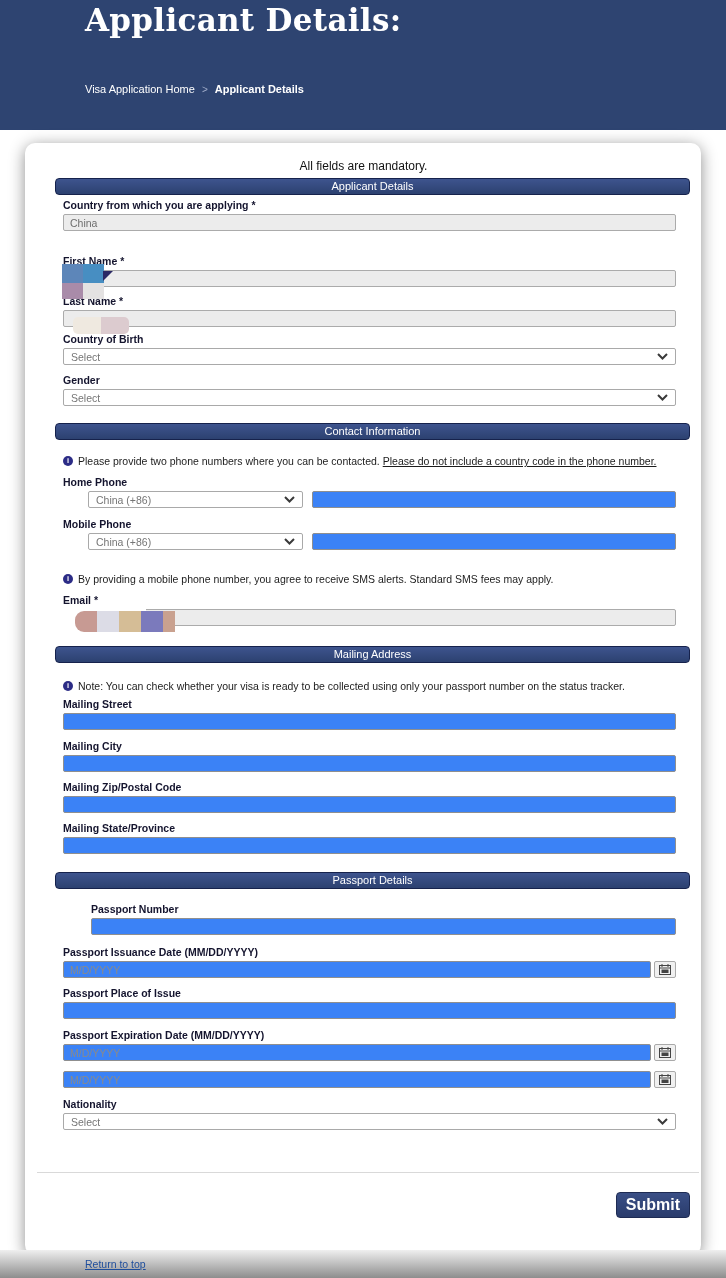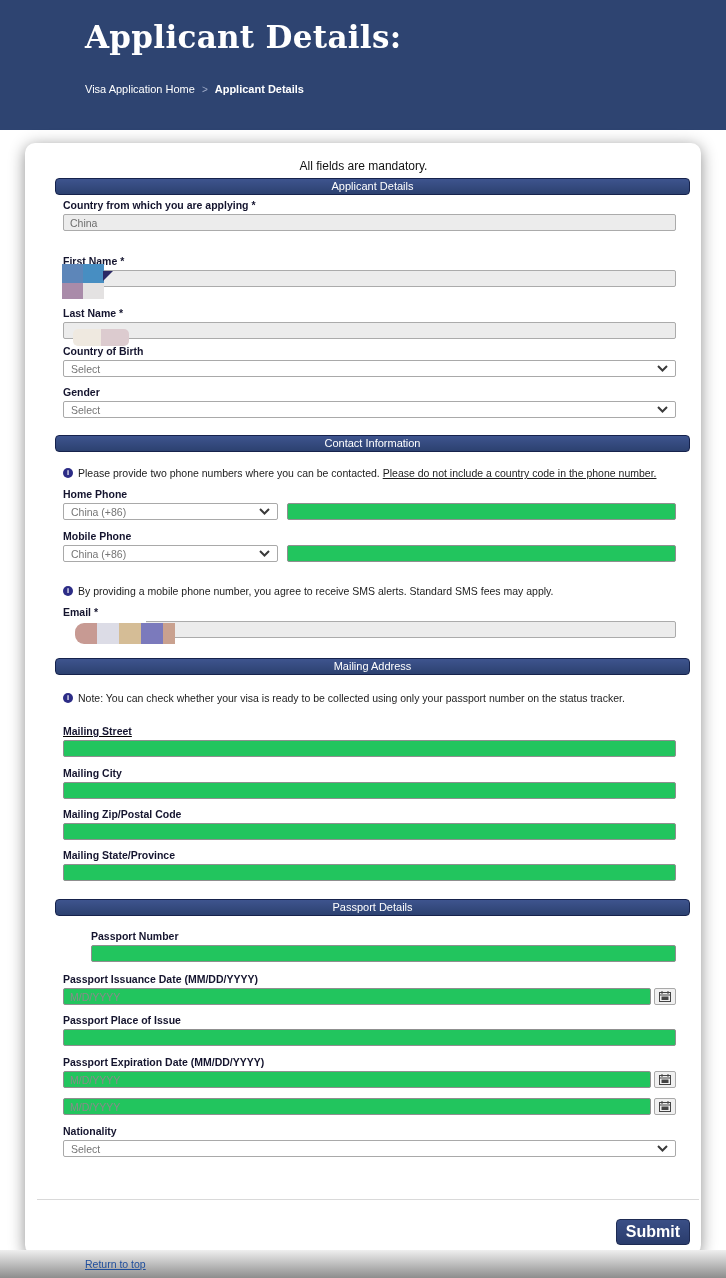--- a/index.html
+++ b/index.html
@@ -6,21 +6,21 @@
   html,body { margin:0; padding:0; }
   body {
     width:726px; height:1278px; position:relative; overflow:hidden;
     background:#ffffff;
     font-family:"Liberation Sans", sans-serif;
   }
 
   
   .app-header { position:absolute; top:0; left:0; width:726px; height:130px; background:#2e4471; }
   .app-title {
-    position:absolute; left:85px; top:19px; color:#ffffff;
+    position:absolute; left:85px; top:2px; color:#ffffff;
     font-family:"DejaVu Serif", serif; font-size:31px; font-weight:700; letter-spacing:.3px;
   }
   .breadcrumb { position:absolute; left:85px; top:83px; display:flex; align-items:center; gap:7px; font-size:11px; color:#fff; }
   .crumb-home { color:#ffffff; text-decoration:none; cursor:pointer; }
   .crumb-sep  { color:#9fabc9; font-size:10px; }
   .crumb-current { font-weight:bold; color:#ffffff; }
 
   
   .card {
     position:absolute; left:25px; top:143px; width:676px; height:1112px;
@@ -34,34 +34,34 @@
     height:17px; border:1px solid #16224c; border-radius:4px;
     background:linear-gradient(#3e548e,#2c4170);
     color:#ffffff; font-size:11px; line-height:15px; text-align:center;
   }
 
   
   .field { margin:0 14px 0 8px; position:relative; }
   .label { font-size:10.5px; font-weight:bold; color:#14142e; line-height:13px; margin-bottom:2px; }
   .text-input {
     display:block; width:100%; height:17px; border:1px solid #8f8f8f; border-radius:2px;
-    background:#22c55e; font-size:10.5px; color:#333; padding:0 6px; font-family:inherit;
+    background:#3b82f6; font-size:10.5px; color:#333; padding:0 6px; font-family:inherit;
   }
   .text-input.disabled { background:#ececec; border-color:#ababab; color:#6e6e6e; }
   .text-input::placeholder { color:#8a8a8a; }
 
   .select {
     height:17px; border:1px solid #a9a9a9; border-radius:2px; background:#ffffff;
     display:flex; align-items:center; justify-content:space-between; padding:0 7px; cursor:pointer;
   }
   .select-text { font-size:10.5px; color:#757575; }
   .chev { flex:none; }
 
   .row { display:flex; gap:9px; }
-  .row .phone-select { width:215px; flex:none; }
+  .row .phone-select { width:215px; flex:none;margin-left:25px; }
   .row .text-input { flex:1; }
 
   .date-row { display:flex; gap:3px; }
   .date-row .text-input { flex:1; }
   .cal-btn {
     width:22px; height:17px; flex:none; background:#f0f0f0; border:1px solid #a9a9a9;
     border-radius:2px; display:flex; align-items:center; justify-content:center; padding:0; cursor:pointer;
   }
 
   
@@ -136,21 +136,21 @@
         <div class="fn-cell" style="background-color: rgb(71, 142, 194);"></div>
       </div>
       <div class="fn-row">
         <div class="fn-cell2" style="background-color: rgb(169, 139, 169);"></div>
         <div class="fn-cell2" style="background-color: rgb(228, 226, 226);"></div>
       </div>
       <div class="fn-corner"></div>
     </div>
   </div>
 
-  <div class="field" style="margin-top:20px;">
+  <div class="field" style="margin-top:8px;">
     <div class="label">Last Name *</div>
     <input class="text-input disabled" type="text" disabled="" style="">
     <div class="blob ln-blob">
       <div class="ln-cell" style="background-color: rgb(239, 233, 224);"></div>
       <div class="ln-cell" style="background-color: rgb(220, 203, 207);"></div>
     </div>
   </div>
 
   <div class="field" style="margin-top:6px;">
     <div class="label">Country of Birth</div>
@@ -223,21 +223,21 @@
     </div>
   </div>
 
   <div class="section-bar" style="margin-top:20px;">Mailing Address</div>
 
   <div class="note" style="margin-top:17px;">
     <i class="info-icon">i</i>
     <span>Note: You can check whether your visa is ready to be collected using only your passport number on the status tracker.</span>
   </div>
 
-  <div class="field" style="margin-top:20px;text-decoration:underline;">
+  <div class="field" style="margin-top:5px;">
     <div class="label">Mailing Street</div>
     <input class="text-input" type="text" style="">
   </div>
 
   <div class="field" style="margin-top:10px;">
     <div class="label">Mailing City</div>
     <input class="text-input" type="text" style="">
   </div>
 
   <div class="field" style="margin-top:9px;">

